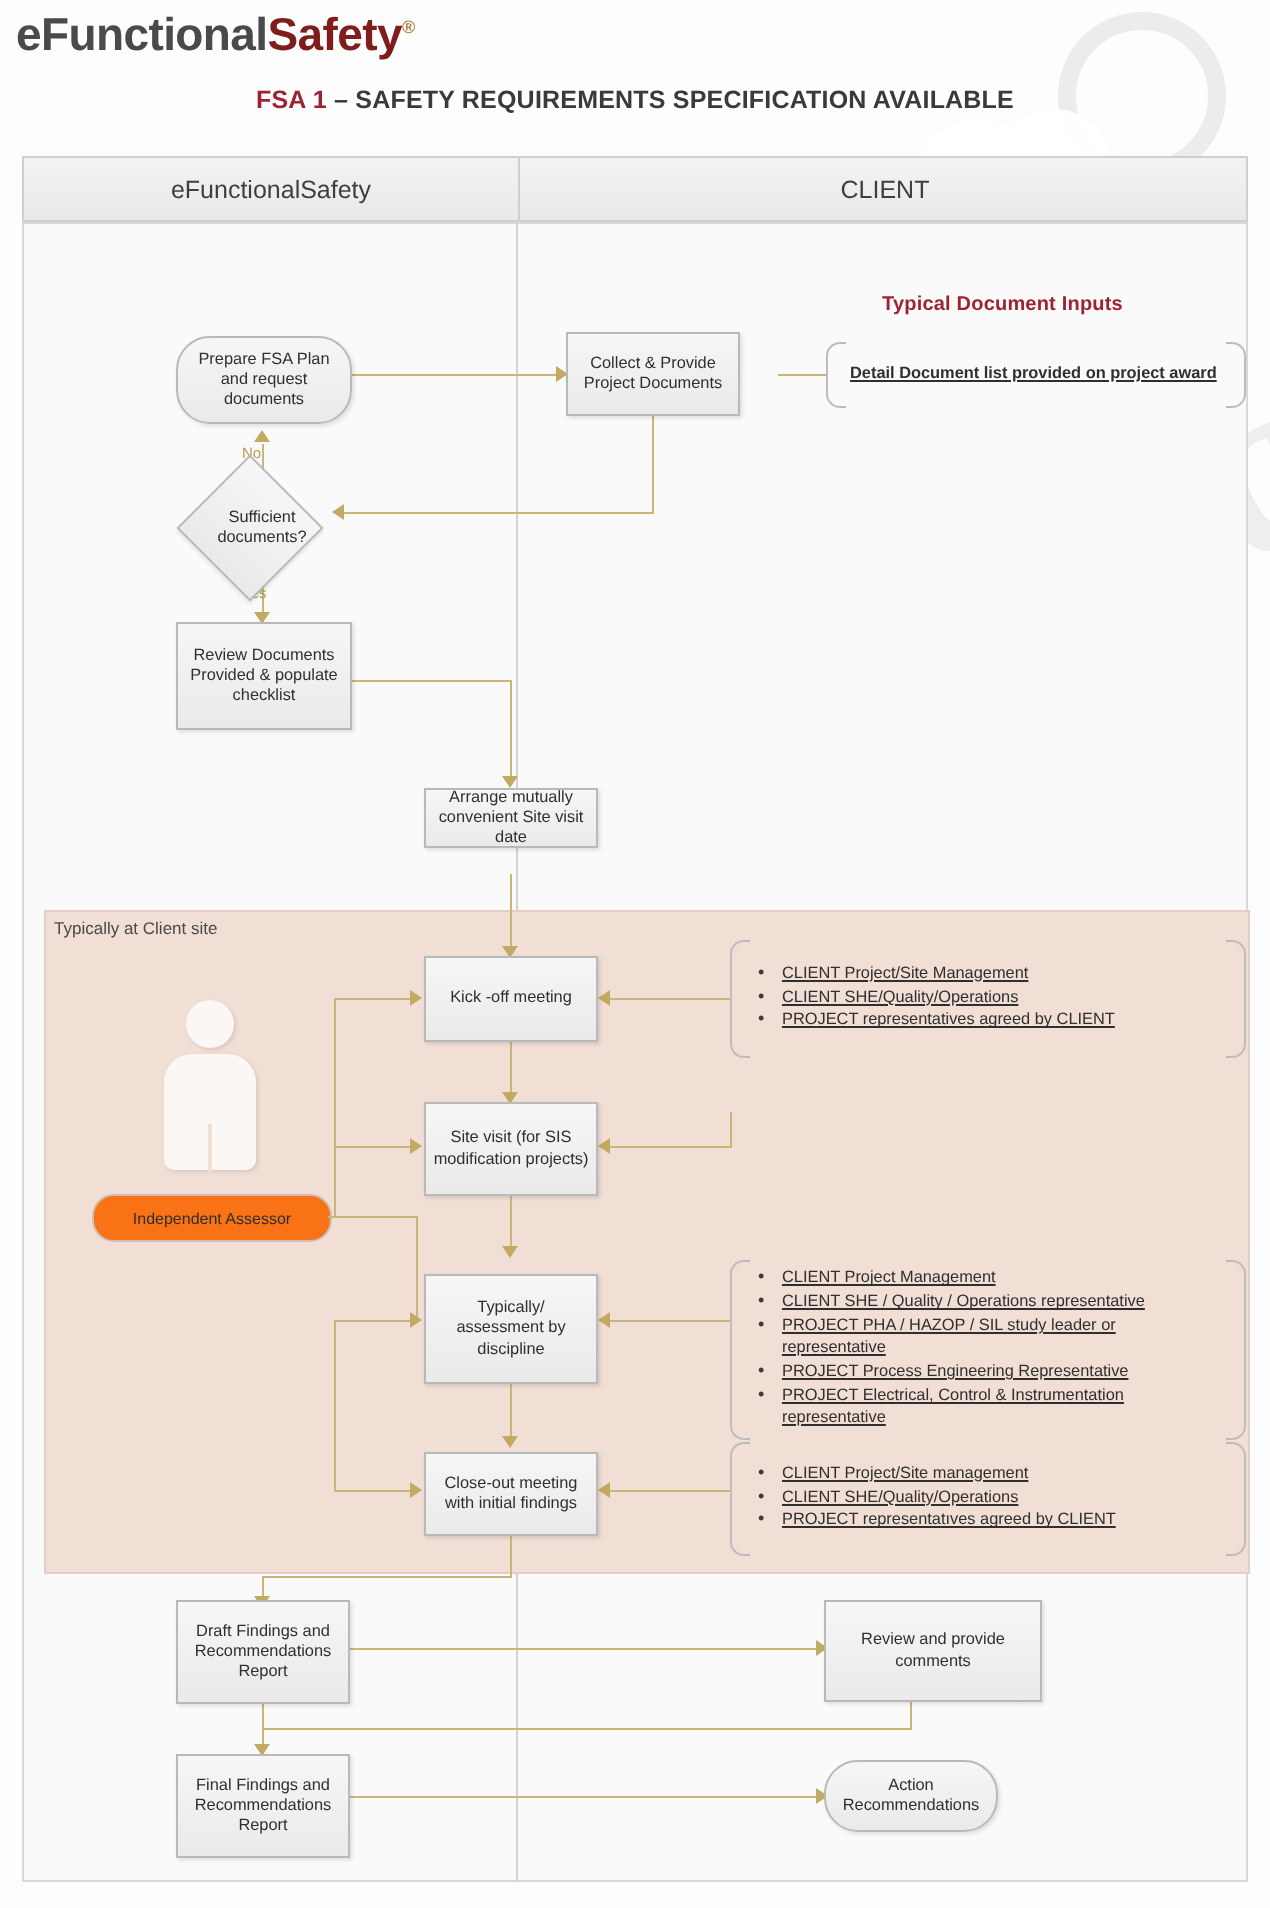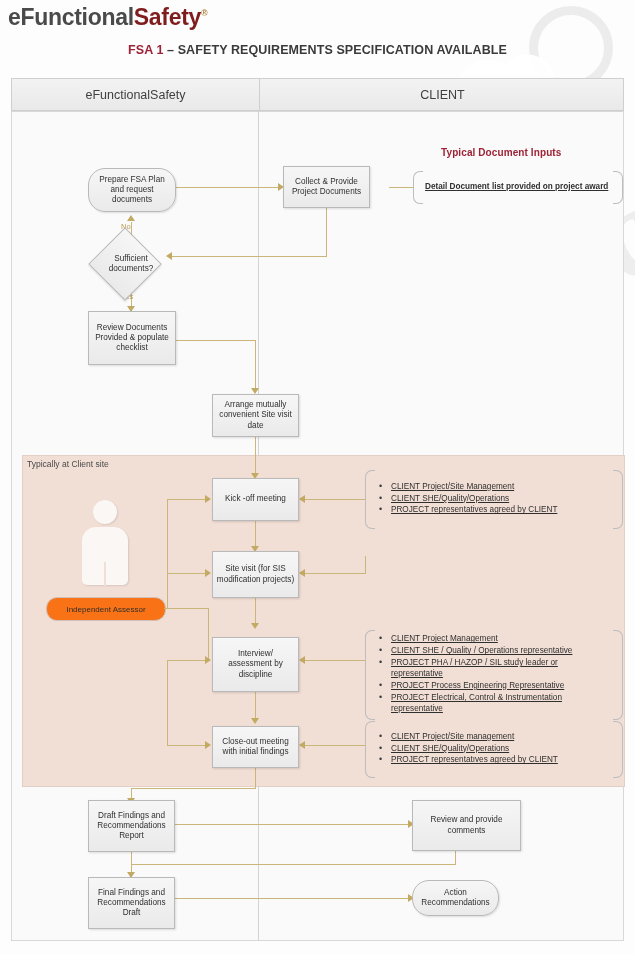--- a/index.html
+++ b/index.html
@@ -242,35 +242,35 @@
 
   <div class="box term" style="left:88px;top:168px;width:88px;height:44px;">Prepare FSA Plan and request documents</div>
 
   <div class="diamond" style="left:99px;top:238px;width:52px;height:52px;"></div>
   <div class="diamond-text" style="left:95px;top:246px;width:72px;height:36px;">Sufficient documents?</div>
 
   <div class="box" style="left:88px;top:311px;width:88px;height:54px;">Review Documents Provided &amp; populate checklist</div>
 
   <div class="box" style="left:283px;top:166px;width:87px;height:42px;">Collect &amp; Provide Project Documents</div>
 
-  <div class="box" style="left:212px;top:394px;width:87px;height:43px;">Arrange mutually convenient Site visit date</div>
+  <div class="box" style="left:212px;top:394px;width:87px;height:30px;">Arrange mutually convenient Site visit date</div>
 
   <div class="box" style="left:212px;top:551px;width:87px;height:47px;">Site visit (for SIS modification projects)</div>
 
   <div class="box" style="left:212px;top:478px;width:87px;height:43px;">Kick -off meeting</div>
 
-  <div class="box" style="left:212px;top:637px;width:87px;height:55px;">Interview/ assessment by discipline</div>
+  <div class="box" style="left:212px;top:637px;width:87px;height:55px;">Typically/ assessment by discipline</div>
 
   <div class="box" style="left:212px;top:726px;width:87px;height:42px;">Close-out meeting with initial findings</div>
 
   <div class="box" style="left:88px;top:800px;width:87px;height:52px;">Draft Findings and Recommendations Report</div>
 
   <div class="box" style="left:412px;top:800px;width:109px;height:51px;">Review and provide comments</div>
 
-  <div class="box" style="left:88px;top:877px;width:87px;height:52px;">Final Findings and Recommendations Draft</div>
+  <div class="box" style="left:88px;top:877px;width:87px;height:52px;">Final Findings and Recommendations Report</div>
 
   <div class="box term" style="left:412px;top:880px;width:87px;height:36px;">Action Recommendations</div>
 
   <div id="doc-inputs-title">Typical Document Inputs</div>
 
   <div class="note" style="left:413px;top:171px;width:210px;height:33px;">
     <span class="brace-l"></span>
     <span class="brace-r"></span>
     <span class="inner">
         <span class="plain">Detail Document list provided on project award</span>

